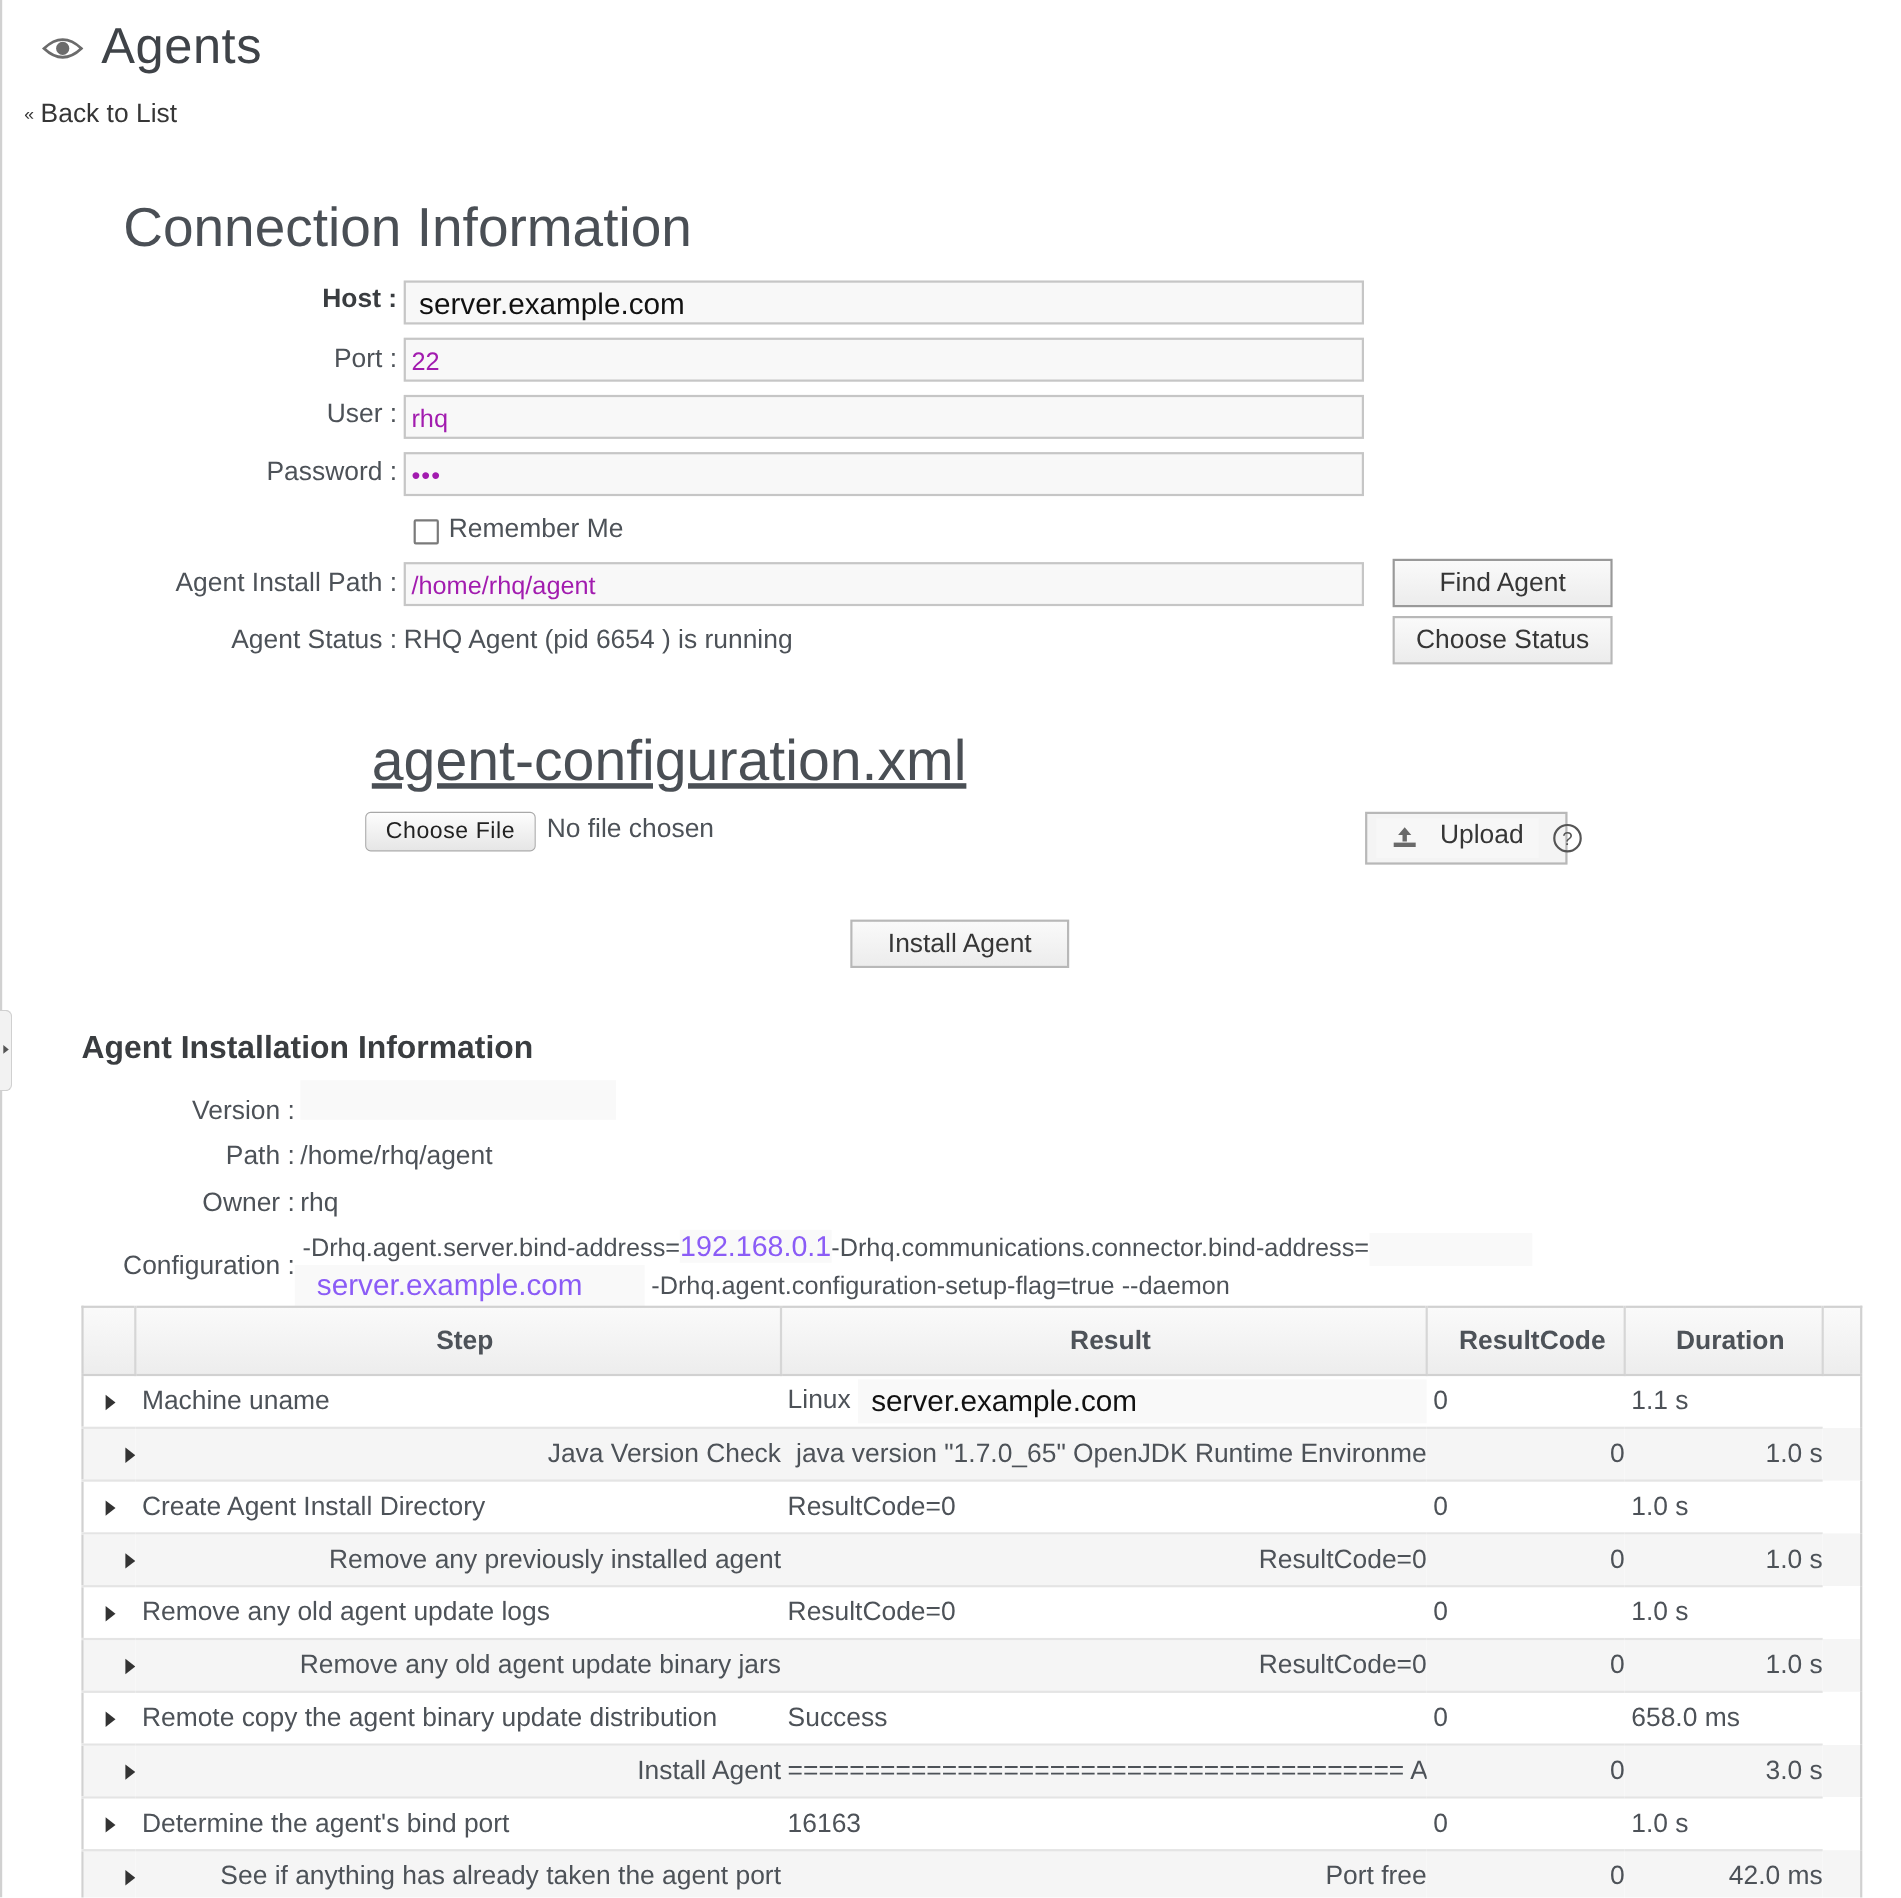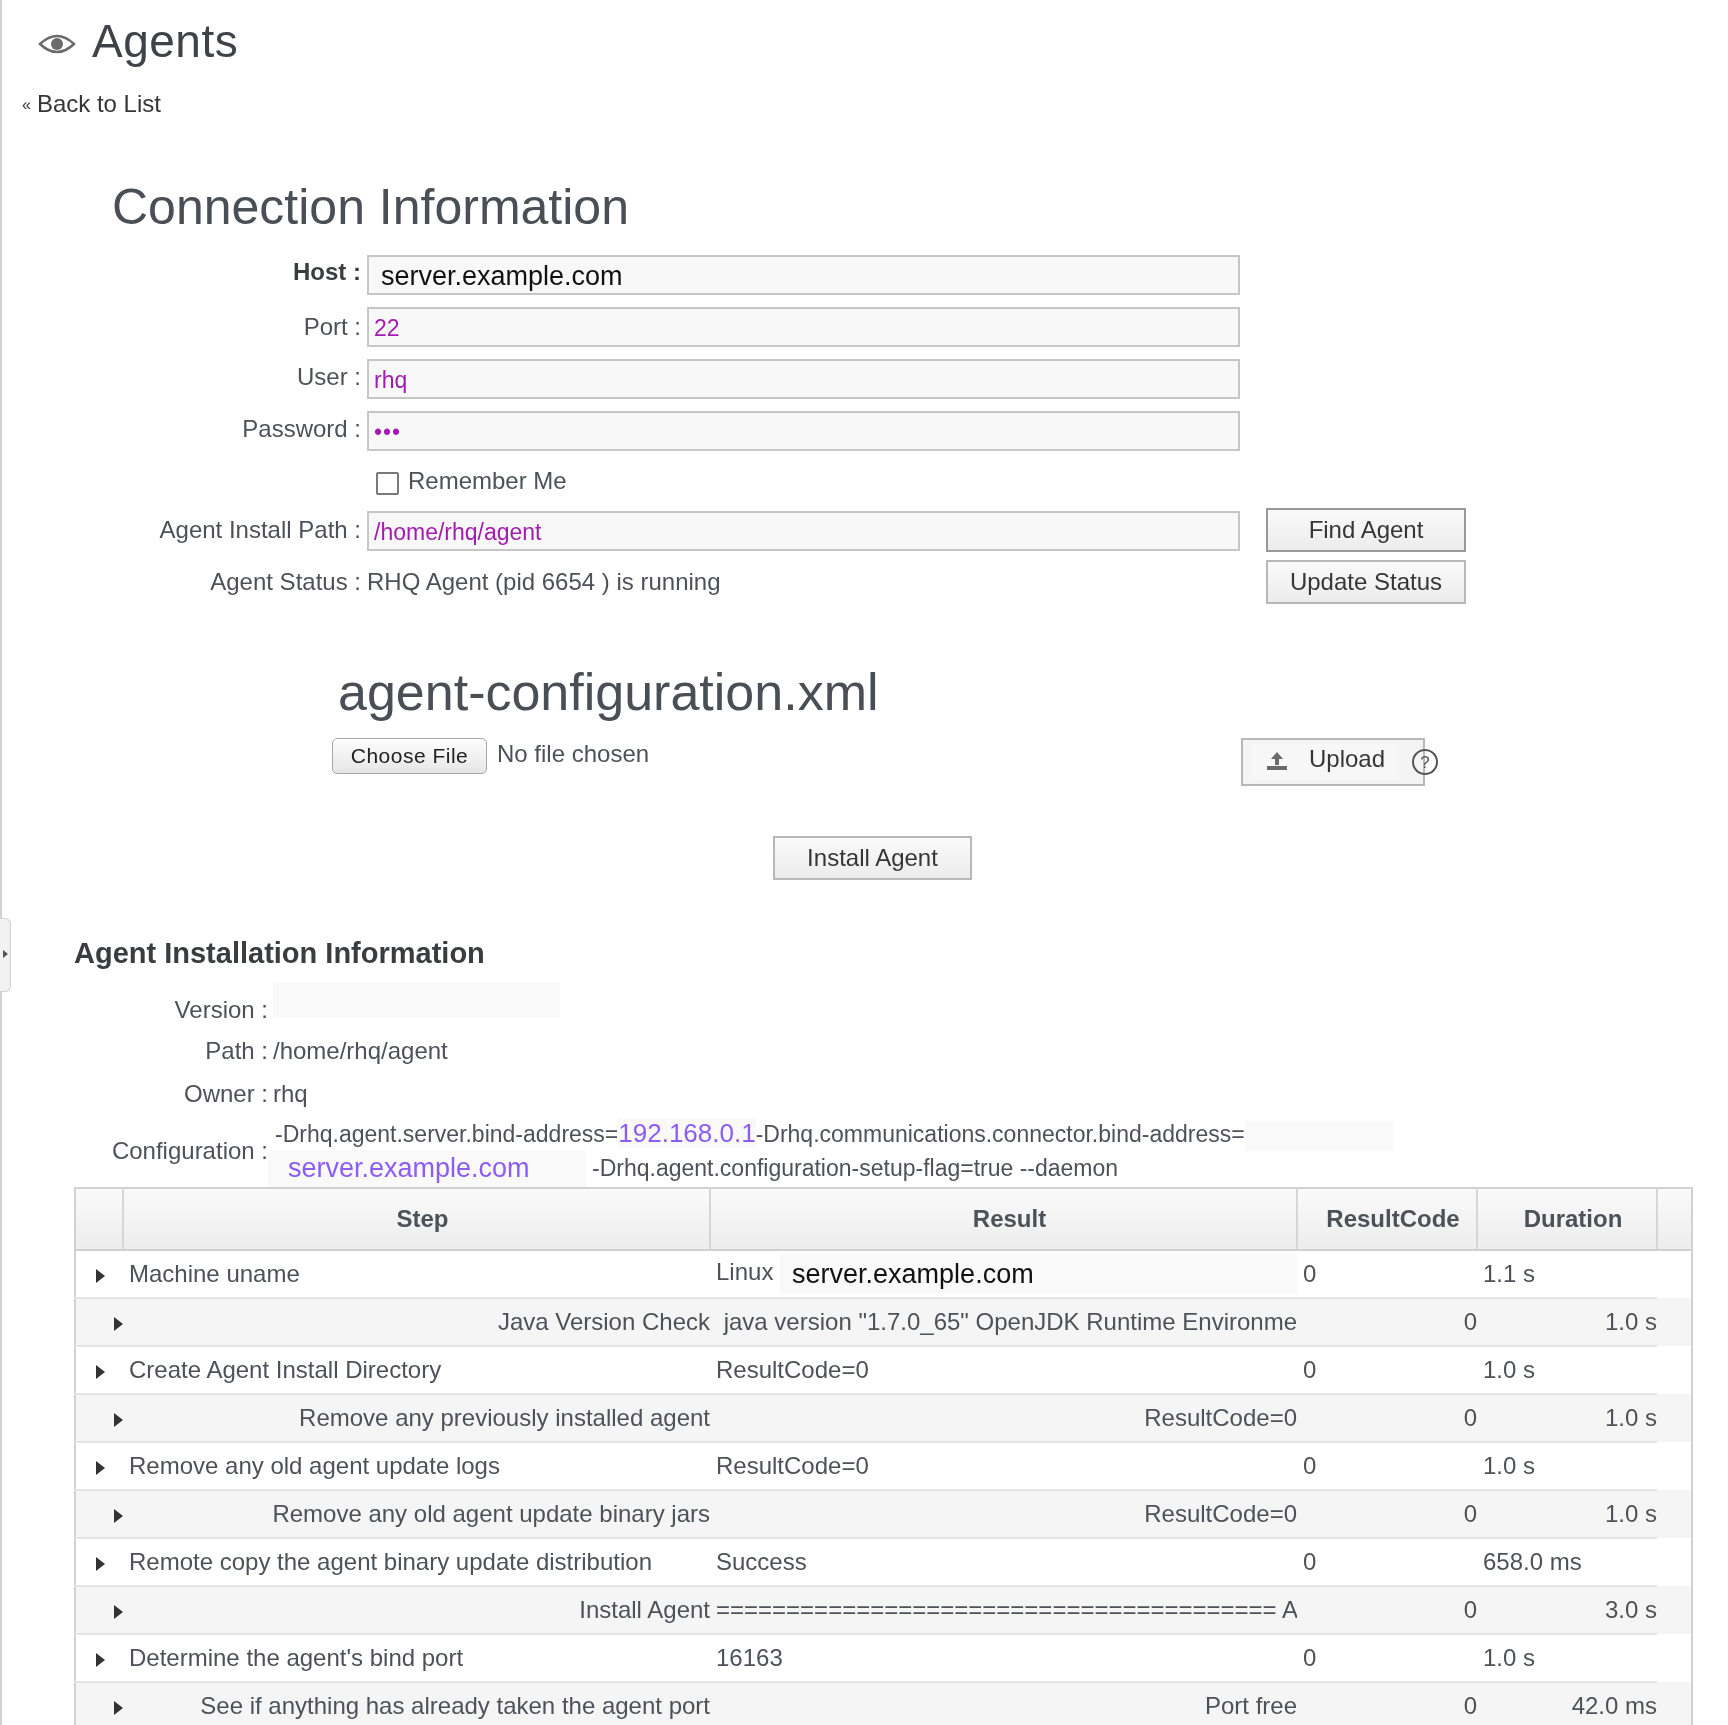--- a/index.html
+++ b/index.html
@@ -31,21 +31,21 @@
   .checkbox-label { position:absolute; left:408px; top:467px; font-size:24px; color:#4d5258; }
 
   .btn {
     position:absolute; box-sizing:border-box; border:2px solid #b8b8b8; background:linear-gradient(#fafafa,#ececec);
     font-size:24px; color:#363636; text-align:center; line-height:40px; cursor:pointer;
   }
   .btn.find { left:1266px; top:508px; width:200px; height:44px; border-color:#999; }
   .btn.update { left:1266px; top:560px; width:200px; height:44px; }
   .status-value { position:absolute; left:367px; top:568px; font-size:24px; color:#4d5258; }
 
-  .config-title { left:338px; top:662px; font-size:52px; color:#4a4f55; }
+  .config-title { left:338px; top:662px; font-size:52px; color:#4a4f55;text-decoration:underline; }
   .choose-file { position:absolute; left:332px; top:738px; width:155px; height:36px; box-sizing:border-box; border:1.5px solid #a8a8a8; border-radius:5px; background:linear-gradient(#fdfdfd,#e6e6e6); font-size:21px; color:#222; text-align:center; line-height:33px; letter-spacing:0.5px; }
   .no-file { position:absolute; left:497px; top:740px; font-size:24px; color:#4d5258; }
   .upload-btn { position:absolute; left:1241px; top:738px; width:184px; height:48px; box-sizing:border-box; border:2px solid #b8b8b8; background:#f4f4f4; }
   .upload-btn .inner { position:absolute; left:8px; top:4px; width:148px; height:36px; background:#f7f7f7; }
   .upload-btn .icon { position:absolute; left:22px; top:10px; width:24px; height:22px; }
   .upload-btn .txt { position:absolute; left:66px; top:5px; font-size:24px; color:#363636; }
   .help-icon { position:absolute; left:1411px; top:748px; width:28px; height:28px; }
 
   .btn.install { left:773px; top:836px; width:199px; height:44px; }
 
@@ -106,21 +106,21 @@
 
 <div class="checkbox"></div>
 <div class="checkbox-label">Remember Me</div>
 
 <div class="label" style="top:516px;">Agent Install Path :</div>
 <div class="input" style="top:511px;">/home/rhq/agent</div>
 <div class="btn find">Find Agent</div>
 
 <div class="label" style="top:568px;">Agent Status :</div>
 <div class="status-value">RHQ Agent (pid 6654 ) is running</div>
-<div class="btn update">Update Status</div>
+<div class="btn update">Choose Status</div>
 
 <div class="abs config-title">agent-configuration.xml</div>
 <div class="choose-file">Choose File</div>
 <div class="no-file">No file chosen</div>
 <div class="upload-btn">
   <div class="inner"></div>
   <svg class="icon" viewBox="0 0 24 22">
     <path d="M12 2 L18 9 H14 V15 H10 V9 H6 Z" fill="#6a6a6a"></path>
     <rect x="2" y="16" width="20" height="4" fill="#6a6a6a"></rect>
   </svg>

